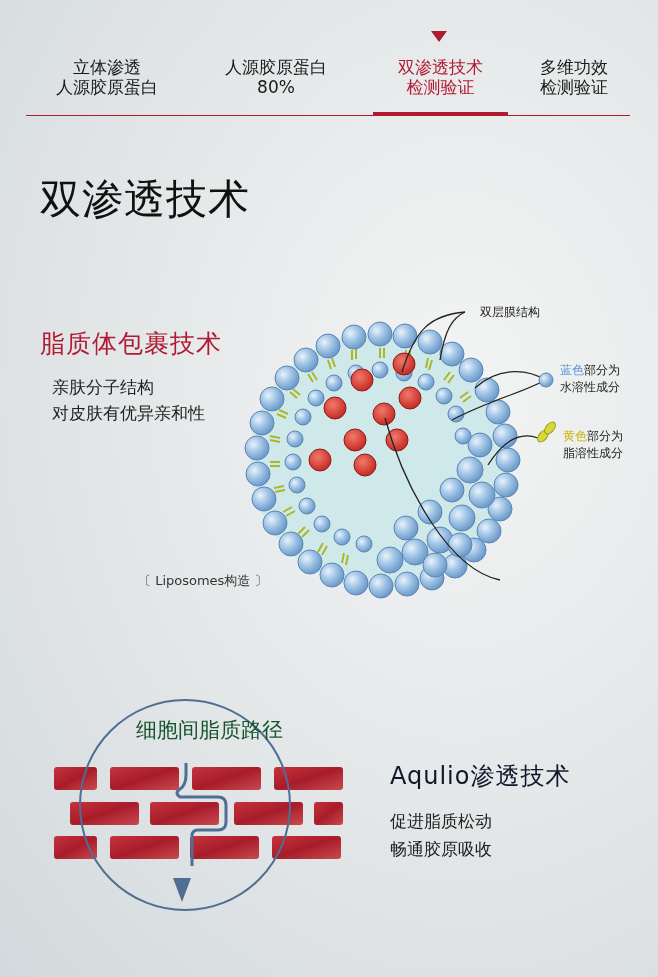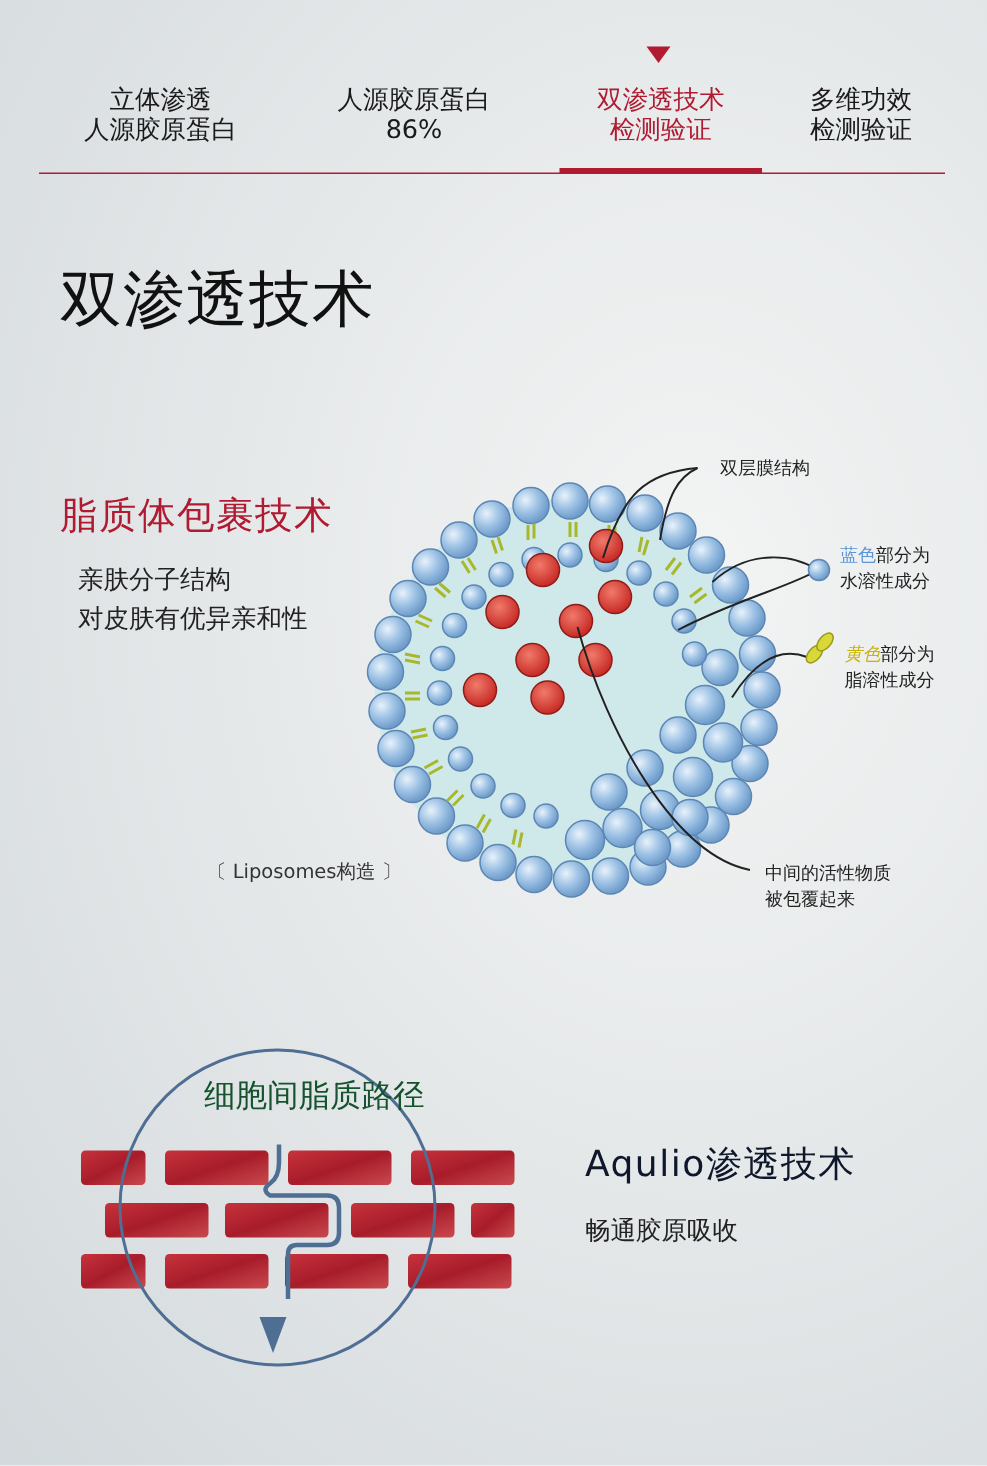--- a/index.html
+++ b/index.html
@@ -23,25 +23,25 @@
   .tab-line { position: absolute; left: 0; top: 115px; width: 604px; height: 1px; background: #b11b32; }
   .tab-active-bar { position: absolute; left: 347px; top: 112px; width: 135px; height: 4px; background: #b11b32; }
 
   .hero-title { position: absolute; left: 40px; top: 173px; font-size: 41px; line-height: 52px; color: #111; letter-spacing: 1px; }
   .hero-title span { display: block; }
 
   .lipo-title { position: absolute; left: 40px; top: 327px; font-size: 25px; color: #b11b32; letter-spacing: 1px; }
   .lipo-desc { position: absolute; left: 40px; top: 374px; font-size: 17px; line-height: 26px; color: #222; }
   .lipo-desc span { display: block; margin-left: 12px; }
 
-  .diagram { position: absolute; left: 230px; top: 290px; width: 428px; height: 340px; }
+  .diagram { position: absolute; left: 230px; top: 290px; width: 428px; height: 340px; text-align: right; }
   .label { position: absolute; font-size: 12px; line-height: 17px; color: #222; white-space: nowrap; }
   .label span { display: block; }
   .blue-word { color: #5b95d6; }
-  .yellow-word { color: #c9b400; font-style: italic; }
+  .yellow-word { color: #c9b400; }
 
   .caption { position: absolute; left: 138px; top: 572px; font-size: 13px; color: #333; }
 
   .path-diagram { position: absolute; left: 40px; top: 660px; width: 330px; height: 260px; }
   .path-label { position: absolute; left: 136px; top: 716px; font-size: 21px; color: #14532d; }
 
   .aq-title { position: absolute; left: 390px; top: 760px; font-size: 24px; color: #0f172a; letter-spacing: 1px; }
   .aq-desc { position: absolute; left: 390px; top: 807px; font-size: 17px; line-height: 28px; color: #222; }
   .aq-desc span { display: block; }
 </style>
@@ -49,21 +49,21 @@
 <body>
 
 <div class="tabs">
   <div class="tab-arrow"></div>
   <div class="tab" style="left:6px;width:150px;">
     <span>立体渗透</span>
     <span>人源胶原蛋白</span>
   </div>
   <div class="tab" style="left:170px;width:160px;">
     <span>人源胶原蛋白</span>
-    <span>86%</span>
+    <span>80%</span>
   </div>
   <div class="tab active" style="left:347px;width:135px;">
     <span>双渗透技术</span>
     <span>检测验证</span>
   </div>
   <div class="tab" style="left:492px;width:112px;">
     <span>多维功效</span>
     <span>检测验证</span>
   </div>
   <div class="tab-line"></div>
@@ -212,24 +212,20 @@
   </svg>
   <div class="label" style="left:250px;top:14px;">双层膜结构</div>
   <div class="label" style="left:330px;top:72px;">
     <span><b class="blue-word" style="font-weight:normal">蓝色</b><b style="font-weight:normal">部分为</b></span>
     <span>水溶性成分</span>
   </div>
   <div class="label" style="left:333px;top:138px;">
     <span><b class="yellow-word" style="font-weight:normal">黄色</b><b style="font-weight:normal">部分为</b></span>
     <span>脂溶性成分</span>
   </div>
-  <div class="label" style="left:280px;top:284px;">
-    <span>中间的活性物质</span>
-    <span>被包覆起来</span>
-  </div>
 </div>
 
 <div class="caption">〔 Liposomes构造 〕</div>
 
 <div class="path-diagram">
   <svg width="330" height="260" viewBox="0 0 330 260">
     <defs>
       <linearGradient id="brick" x1="0" y1="0" x2="1" y2="1">
         <stop offset="0%" stop-color="#c6333c"></stop>
         <stop offset="50%" stop-color="#a81c2a"></stop>
@@ -252,14 +248,15 @@
     </g>
     <circle cx="145" cy="145" r="105" fill="none" stroke="#4f6e94" stroke-width="2"></circle>
     <path d="M146 103 v12 q0 10 -6 14 q-6 4 0 8 h38 q8 0 8 8 v17 q0 8 -8 8 h-20 q-6 0 -6 6 v30" fill="none" stroke="#4f6e94" stroke-width="3"></path>
     <polygon points="133,218 151,218 142,242" fill="#4f6e94"></polygon>
   </svg>
 </div>
 <div class="path-label">细胞间脂质路径</div>
 
 <div class="aq-title">Aqulio渗透技术</div>
 <div class="aq-desc">
+  <span>促进脂质松动</span>
   <span>畅通胶原吸收</span>
 </div>
 
 </body></html>

